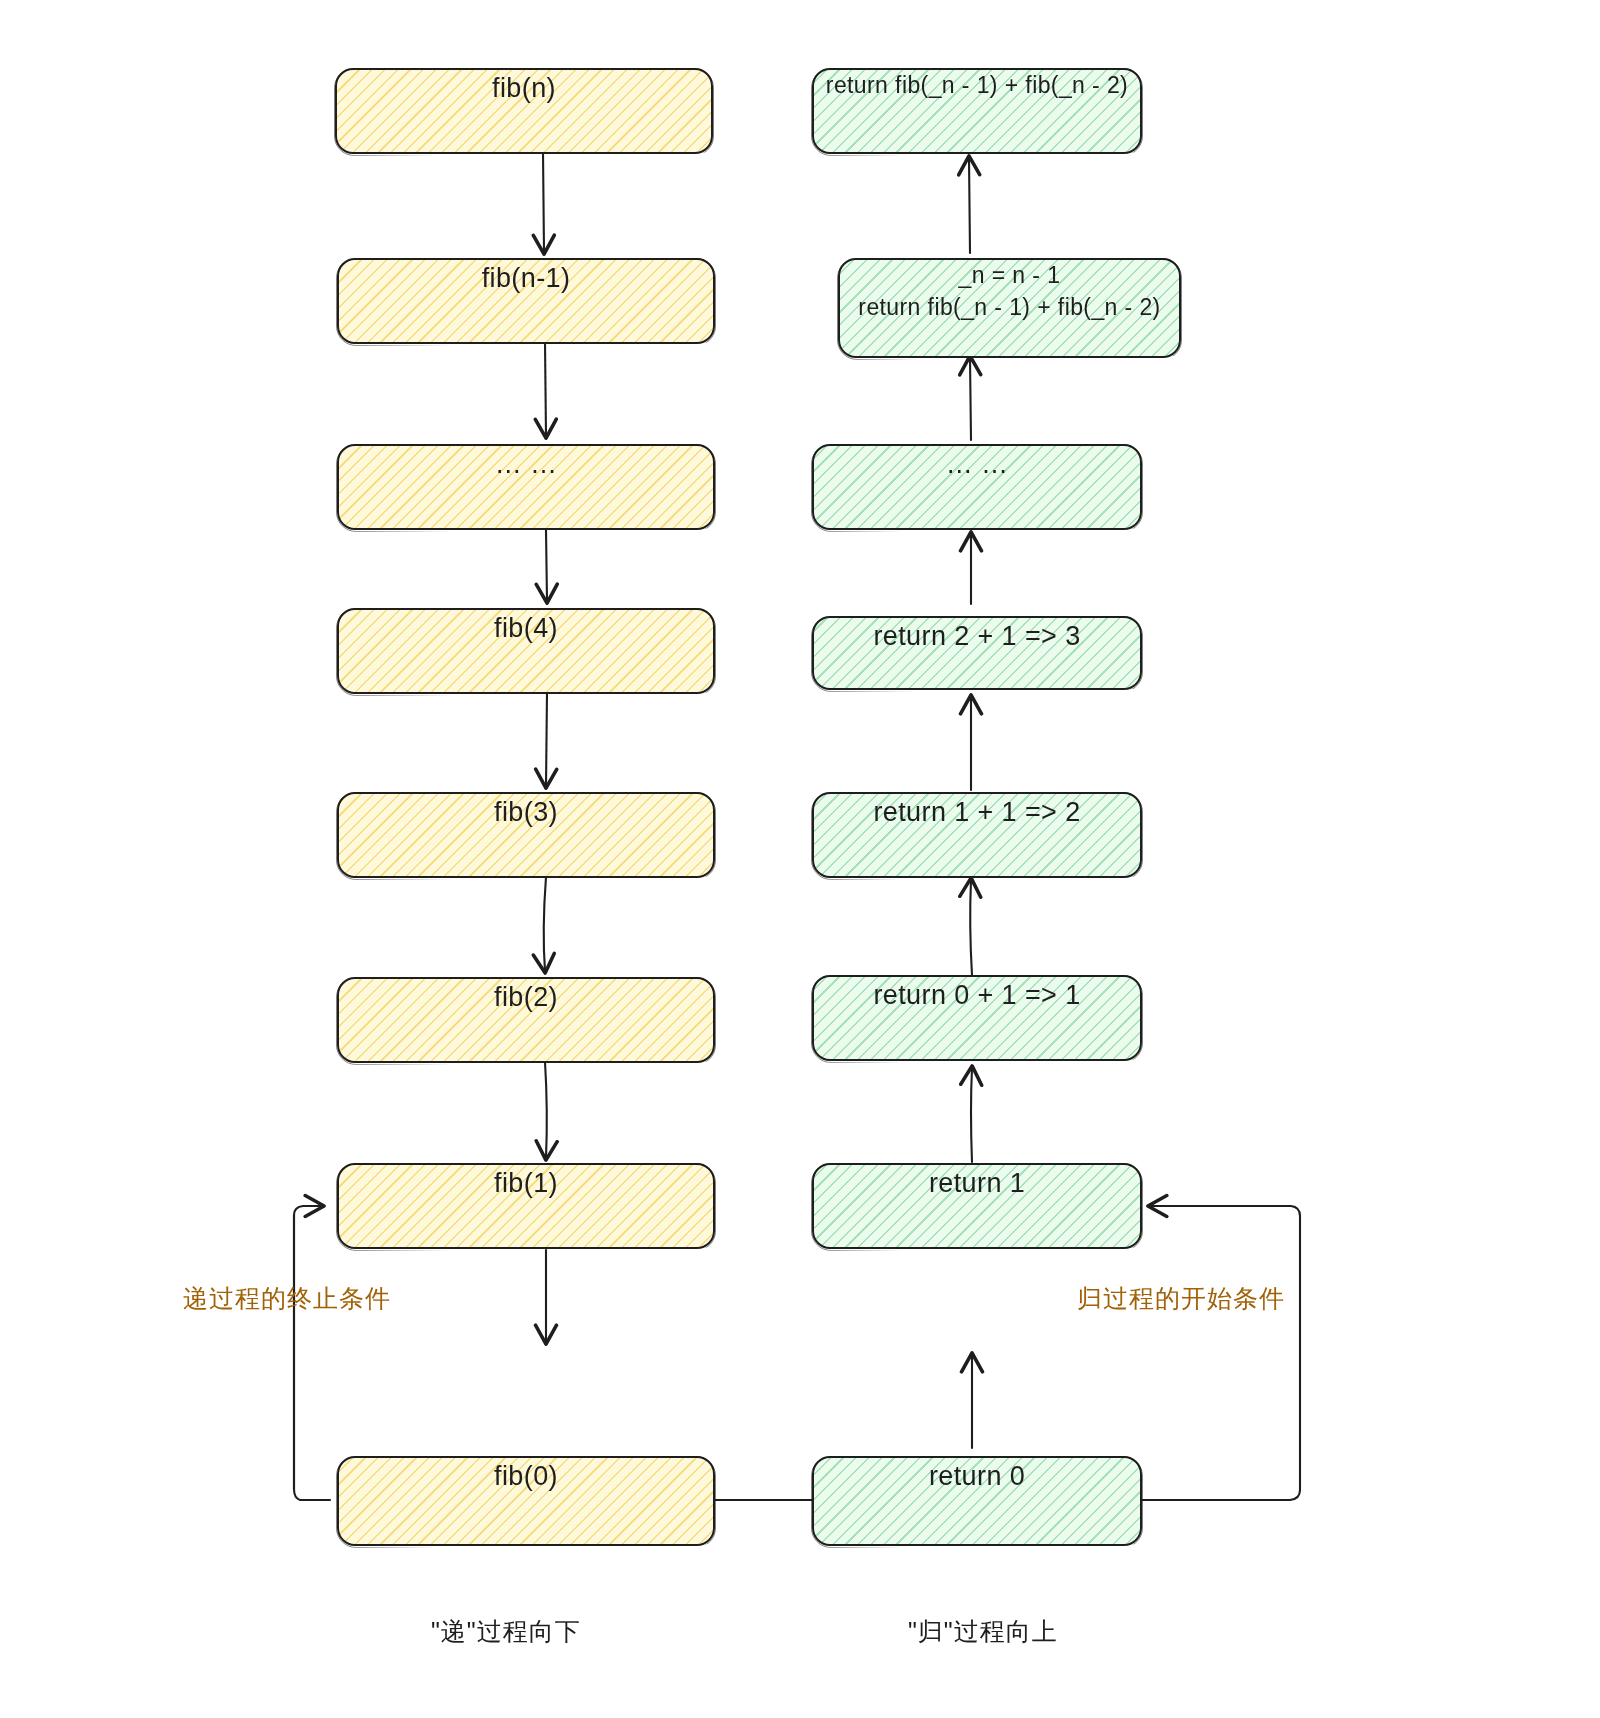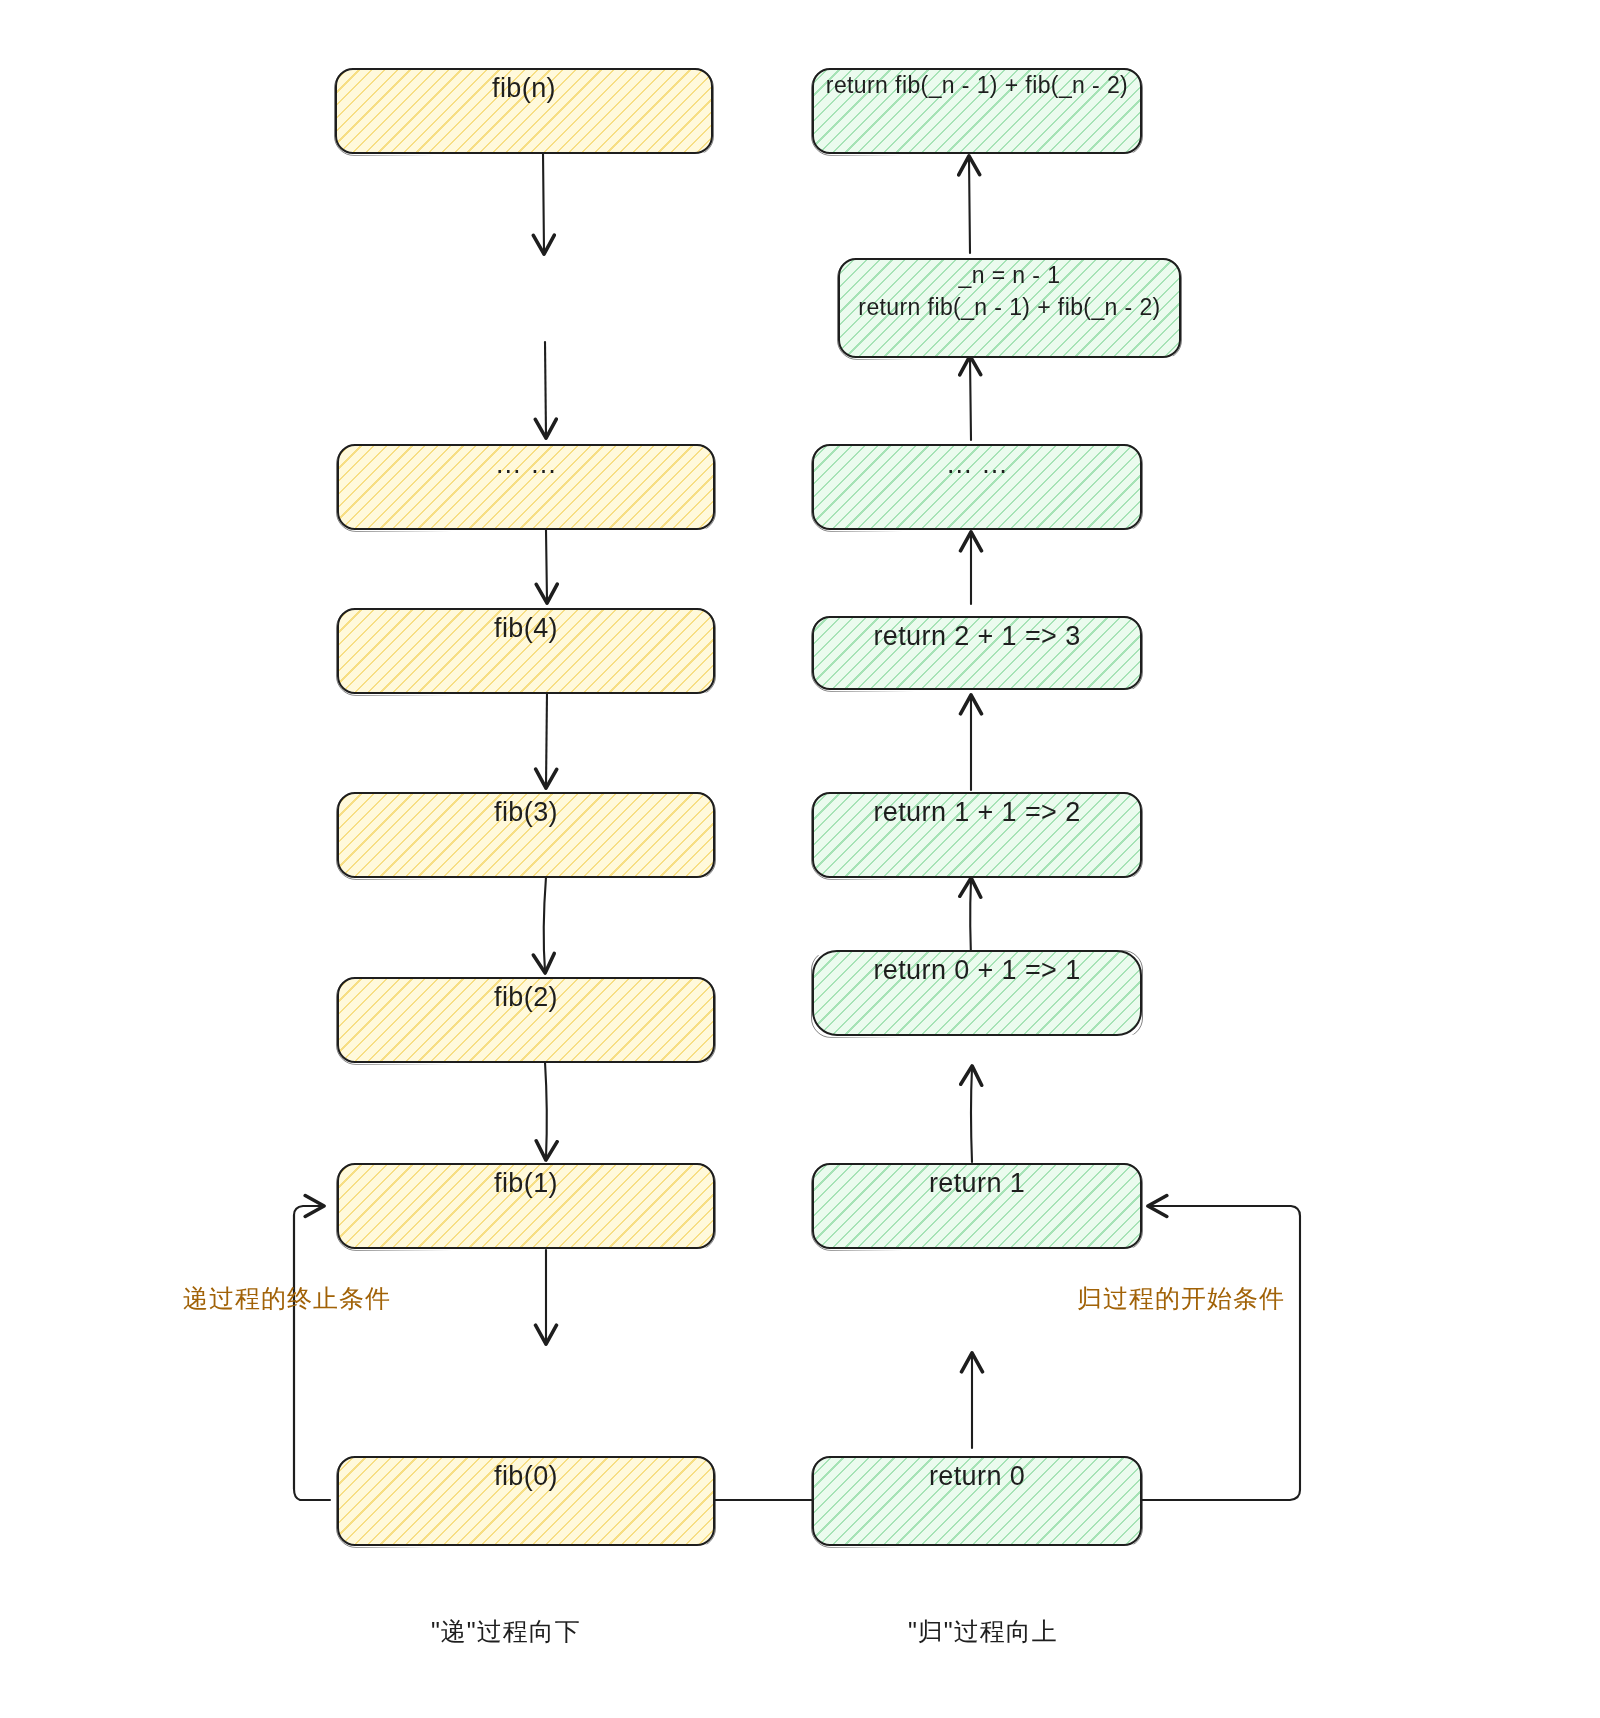--- a/index.html
+++ b/index.html
@@ -95,20 +95,23 @@
       <path d="M970,253 L969,158" marker-end="url(#ah)"></path>
 
       <path d="M1142,1500 L1290,1500 Q1300,1499 1300,1490 L1300,1216 Q1300,1207 1291,1206 L1150,1206" marker-end="url(#ah)"></path>
     </g>
   </svg>
 
   <div class="node yellow" style="left:335px;top:68px;width:378px;height:86px;">
     <span>fib(n)</span>
   </div>
 
+  <div class="node yellow" style="left:337px;top:258px;width:378px;height:86px;">
+    <span>fib(n-1)</span>
+  </div>
 
   <div class="node yellow" style="left:337px;top:444px;width:378px;height:86px;">
     <span>… …</span>
   </div>
 
   <div class="node yellow" style="left:337px;top:608px;width:378px;height:86px;">
     <span>fib(4)</span>
   </div>
 
   <div class="node yellow" style="left:337px;top:792px;width:378px;height:86px;">
@@ -141,21 +144,21 @@
   </div>
 
   <div class="node green" style="left:812px;top:616px;width:330px;height:74px;">
     <span>return 2 + 1 =&gt; 3</span>
   </div>
 
   <div class="node green" style="left:812px;top:792px;width:330px;height:86px;">
     <span>return 1 + 1 =&gt; 2</span>
   </div>
 
-  <div class="node green" style="left:812px;top:950px;width:330px;height:86px;border-radius:25px;">
+  <div class="node green" style="left:812px;top:975px;width:330px;height:86px;">
     <span>return 0 + 1 =&gt; 1</span>
   </div>
 
   <div class="node green" style="left:812px;top:1163px;width:330px;height:86px;">
     <span>return 1</span>
   </div>
 
   <div class="node green" style="left:812px;top:1456px;width:330px;height:90px;">
     <span>return 0</span>
   </div>

